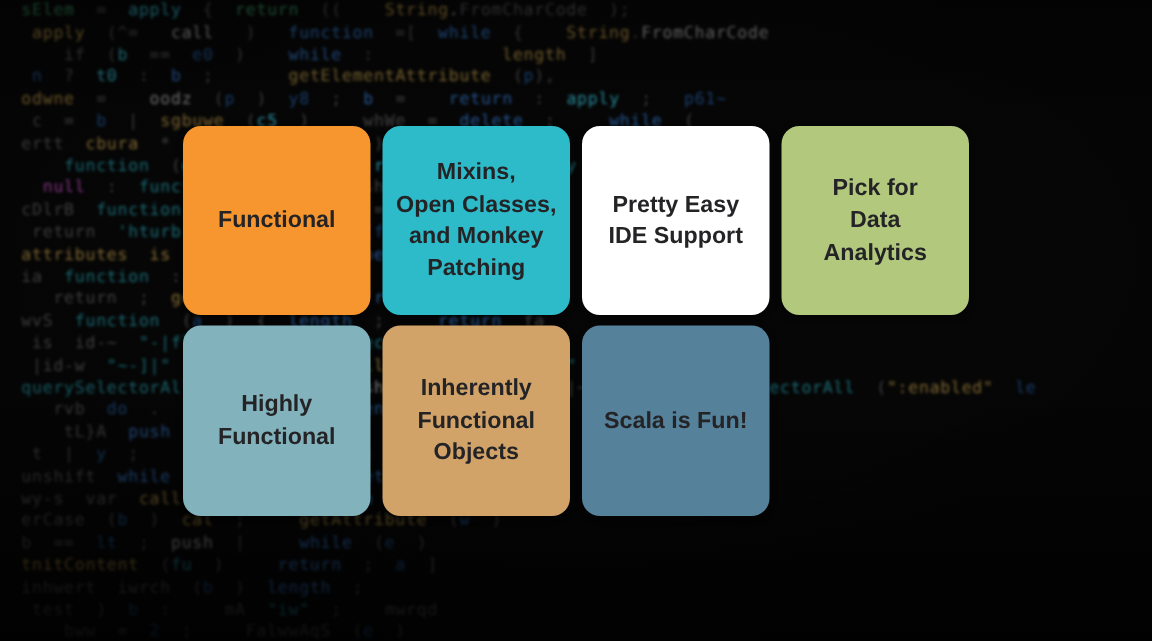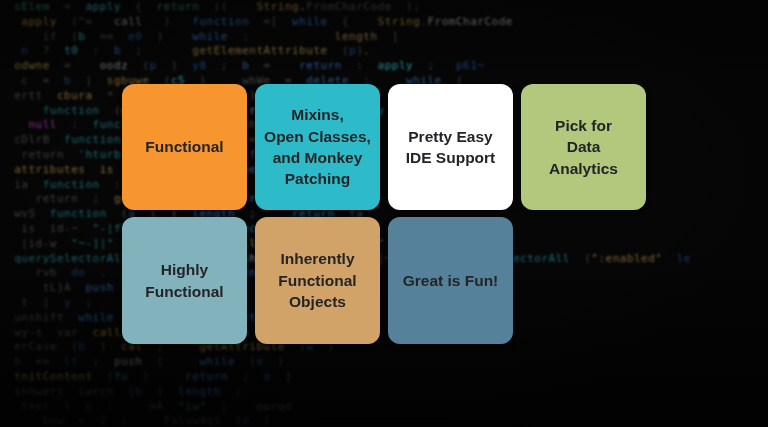--- a/index.html
+++ b/index.html
@@ -74,17 +74,17 @@
 Functional</div>
     </div>
 
     <div class="card" style="background: rgb(210, 163, 105); color: rgb(36, 36, 39);">
       <div class="card-label">Inherently
 Functional
 Objects</div>
     </div>
 
     <div class="card" style="background: rgb(85, 129, 154); color: rgb(36, 36, 39);">
-      <div class="card-label">Great is Fun!</div>
+      <div class="card-label">Scala is Fun!</div>
     </div>
   </div>
 
 </div>
 
 </body></html>

